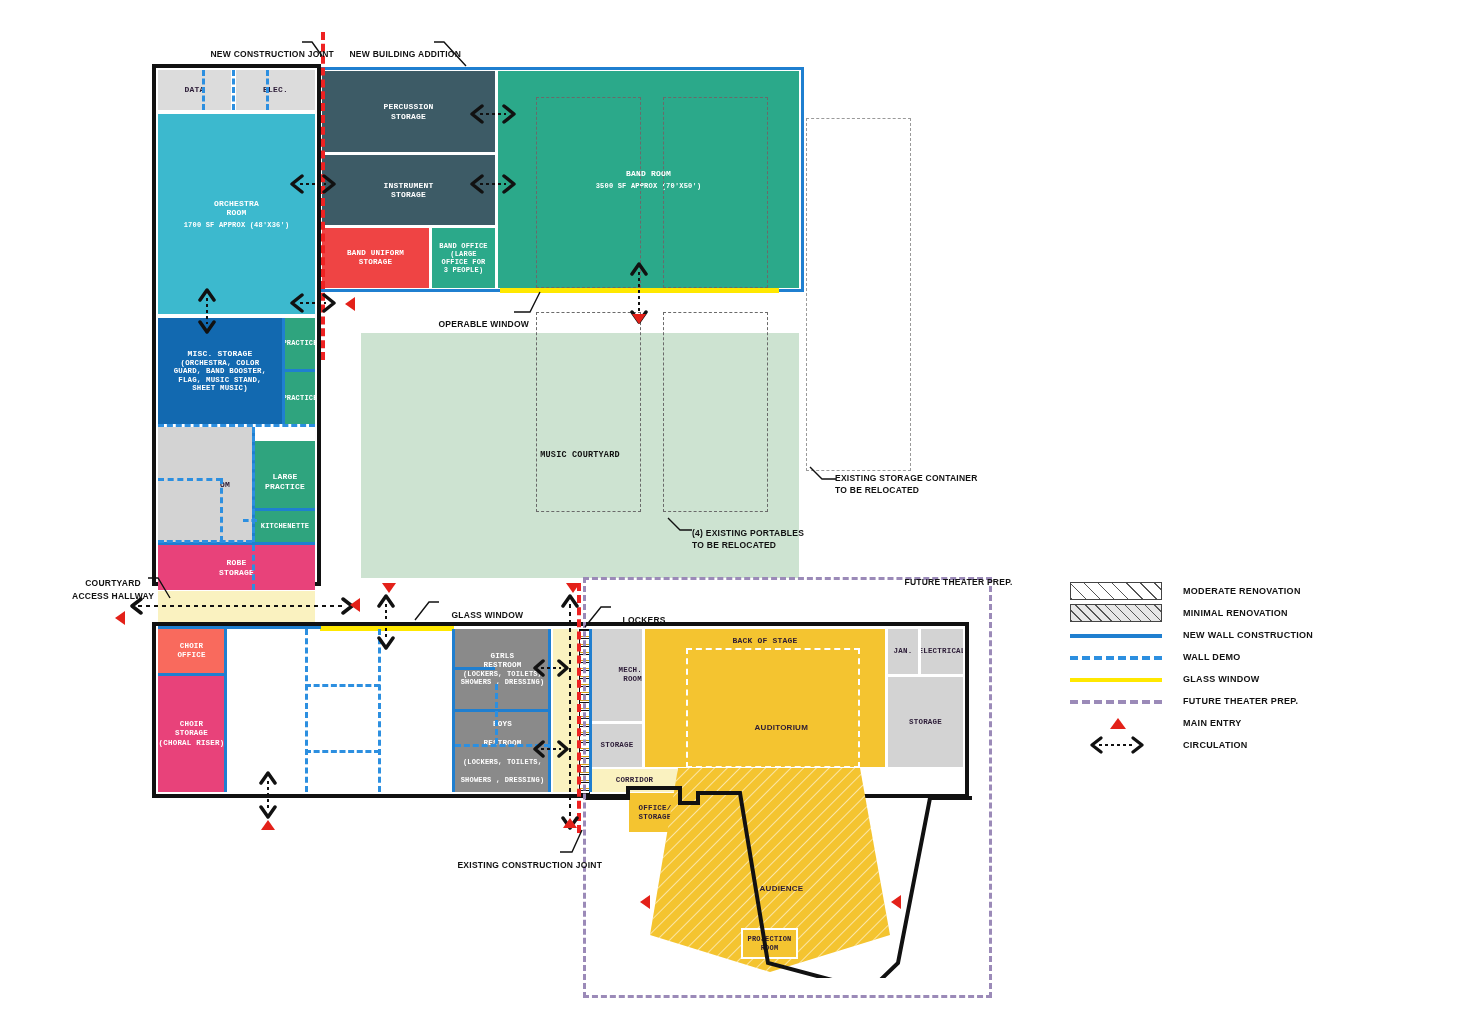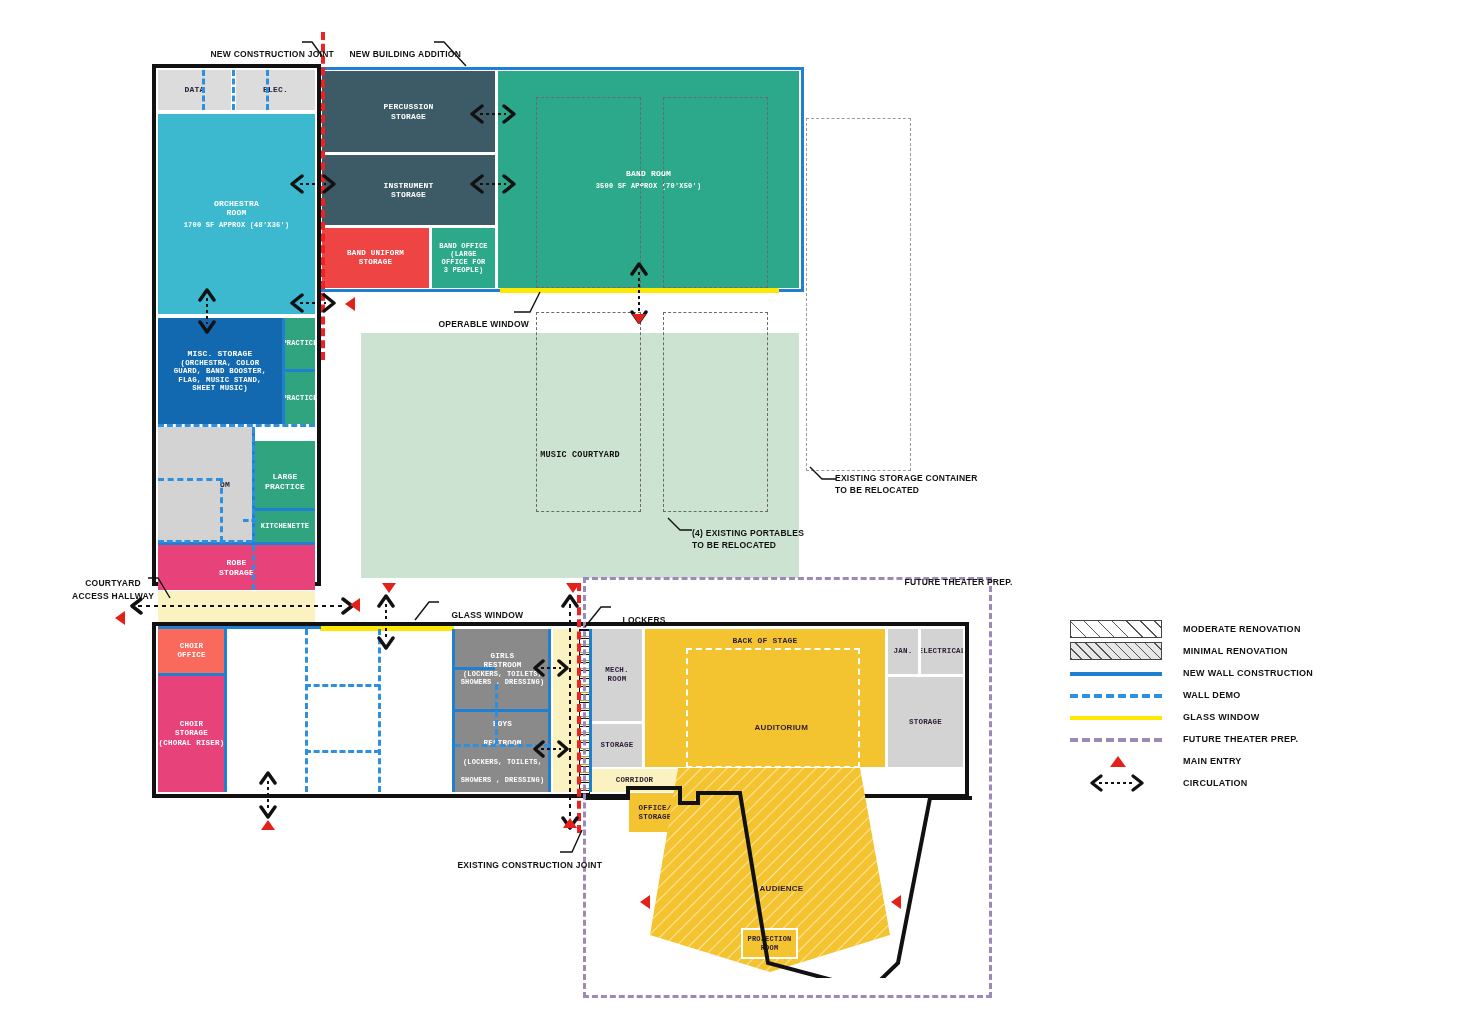--- a/index.html
+++ b/index.html
@@ -41,21 +41,21 @@
   .circ{position:absolute;display:flex;align-items:center;justify-content:center;}
   .circ svg{display:block;}
 
   
   .entry{position:absolute;width:0;height:0;}
   .entry.up{border-left:7px solid transparent;border-right:7px solid transparent;border-bottom:10px solid #E32119;}
   .entry.down{border-left:7px solid transparent;border-right:7px solid transparent;border-top:10px solid #E32119;}
   .entry.left{border-top:7px solid transparent;border-bottom:7px solid transparent;border-right:10px solid #E32119;}
 
   
-  #legend{position:absolute;left:1065px;top:618px;width:330px;}
+  #legend{position:absolute;left:1065px;top:580px;width:330px;}
   .lrow{display:flex;align-items:center;height:22px;}
   .lsw{width:100px;height:22px;position:relative;flex:0 0 100px;}
   .ltxt{font-size:9px;font-weight:bold;color:#111;letter-spacing:.3px;padding-left:18px;}
   .swbox{position:absolute;left:5px;top:2px;width:92px;height:18px;box-sizing:border-box;border:1px solid #444;background:#fff;}
   .sw-mod{background-image:repeating-linear-gradient(45deg,#555 0 1px,rgba(0,0,0,0) 1px 10px);}
   .sw-min{background:#e7e7e7;background-image:repeating-linear-gradient(45deg,#555 0 1px,rgba(0,0,0,0) 1px 7px);}
   .swline{position:absolute;left:5px;top:10px;width:92px;height:0;}
   .sw-tri{position:absolute;left:45px;top:6px;width:0;height:0;border-left:8px solid transparent;border-right:8px solid transparent;border-bottom:11px solid #E32119;}
 
   .lockers{position:absolute;background:#fff;border:1px solid #111;
@@ -174,21 +174,21 @@
   <div class="room hatch-d w" style="left:455px;top:712px;width:95px;height:80px;background:#8A8A8A;font-size:7px;gap:10px;">
     <span class="ln" style="font-size:7.6px;">BOYS</span>
     <span class="ln" style="font-size:7.6px;">RESTROOM</span>
     <span class="ln">(LOCKERS, TOILETS,</span>
     <span class="ln">SHOWERS , DRESSING)</span>
   </div>
   <div class="room" style="left:553px;top:629px;width:25px;height:163px;background:#FAF2C0;"></div>
 
   <div class="lockers" style="left:579px;top:629px;width:9px;height:163px;"></div>
 
-  <div class="room hatch-g d" style="left:592px;top:629px;width:50px;height:92px;background:#D3D3D3;font-size:7.5px;">
+  <div class="room hatch-g d" style="left:592px;top:629px;width:50px;height:92px;background:#D3D3D3;font-size:7.5px;align-items:flex-end;">
     <span class="ln">MECH.</span>
     <span class="ln">ROOM</span>
   </div>
   <div class="room hatch-g d" style="left:592px;top:724px;width:50px;height:43px;background:#D3D3D3;font-size:7.5px;">
     <span class="ln">STORAGE</span>
   </div>
   <div class="room d" style="left:592px;top:769px;width:85px;height:23px;background:#FAF2C0;font-size:7.5px;text-align:center;">
     <span class="ln">CORRIDOR</span>
   </div>
 

